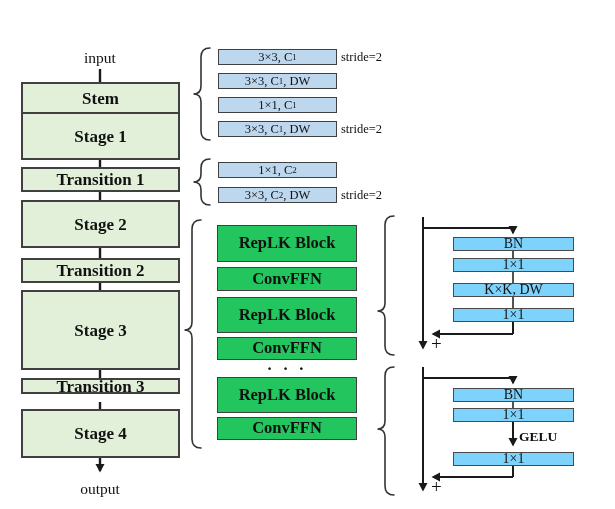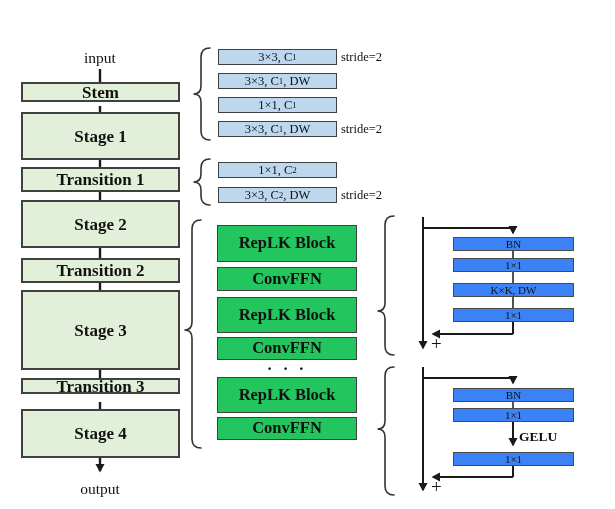--- a/index.html
+++ b/index.html
@@ -21,23 +21,23 @@
     font-weight:bold;font-size:16.5px;line-height:1;
   }
   .bbox{
     position:absolute;left:218px;width:119px;height:16px;box-sizing:border-box;
     background:#bdd7ee;border:1.5px solid #404040;
     display:flex;align-items:center;justify-content:center;
     font-size:12.5px;line-height:1;white-space:nowrap;
   }
   .dbox{
     position:absolute;left:453px;width:121px;height:14px;box-sizing:border-box;
-    background:#3b82f6;border:1.4px solid #4a4a4a;
-    display:flex;align-items:center;justify-content:center;
-    font-size:11px;line-height:1;
+    background:#7dd3fc;border:1.4px solid #4a4a4a;
+    display:flex;align-items:center;justify-content:center;
+    font-size:14px;line-height:1;
   }
   .bbox sub,.dbox sub{font-size:9px;vertical-align:-3px;line-height:0;}
   .txt{position:absolute;font-size:15.5px;line-height:1;}
   .ctr{text-align:center;}
   .stride{position:absolute;left:341px;font-size:12.5px;line-height:1;white-space:nowrap;}
   .plus{position:absolute;font-size:19px;font-weight:normal;line-height:1;}
   .gelu{position:absolute;font-size:13.5px;font-weight:bold;line-height:1;}
   .dots{position:absolute;left:217px;width:140px;text-align:center;
         font-weight:bold;font-size:17px;letter-spacing:3px;line-height:1;}
 </style>
@@ -91,21 +91,21 @@
       <line x1="513" y1="401" x2="513" y2="408" stroke-width="1.5"></line>
       <line x1="513" y1="422" x2="513" y2="445" marker-end="url(#ah)"></line>
       <line x1="513" y1="466" x2="513" y2="477"></line>
       <line x1="513" y1="477" x2="433" y2="477" marker-end="url(#ah)"></line>
     </g>
   </svg>
 
   <div class="txt ctr" style="left:40px;top:50px;width:120px">input</div>
   <div class="txt ctr" style="left:40px;top:481px;width:120px">output</div>
 
-  <div class="gbox" style="top:82px;height:20px">
+  <div class="gbox" style="top:82px;height:32px">
       <span>Stem</span>
     </div>
   <div class="gbox" style="top:112px;height:48px">
       <span>Stage 1</span>
     </div>
   <div class="gbox" style="top:167px;height:25px">
       <span>Transition 1</span>
     </div>
   <div class="gbox" style="top:200px;height:48px">
       <span>Stage 2</span>

